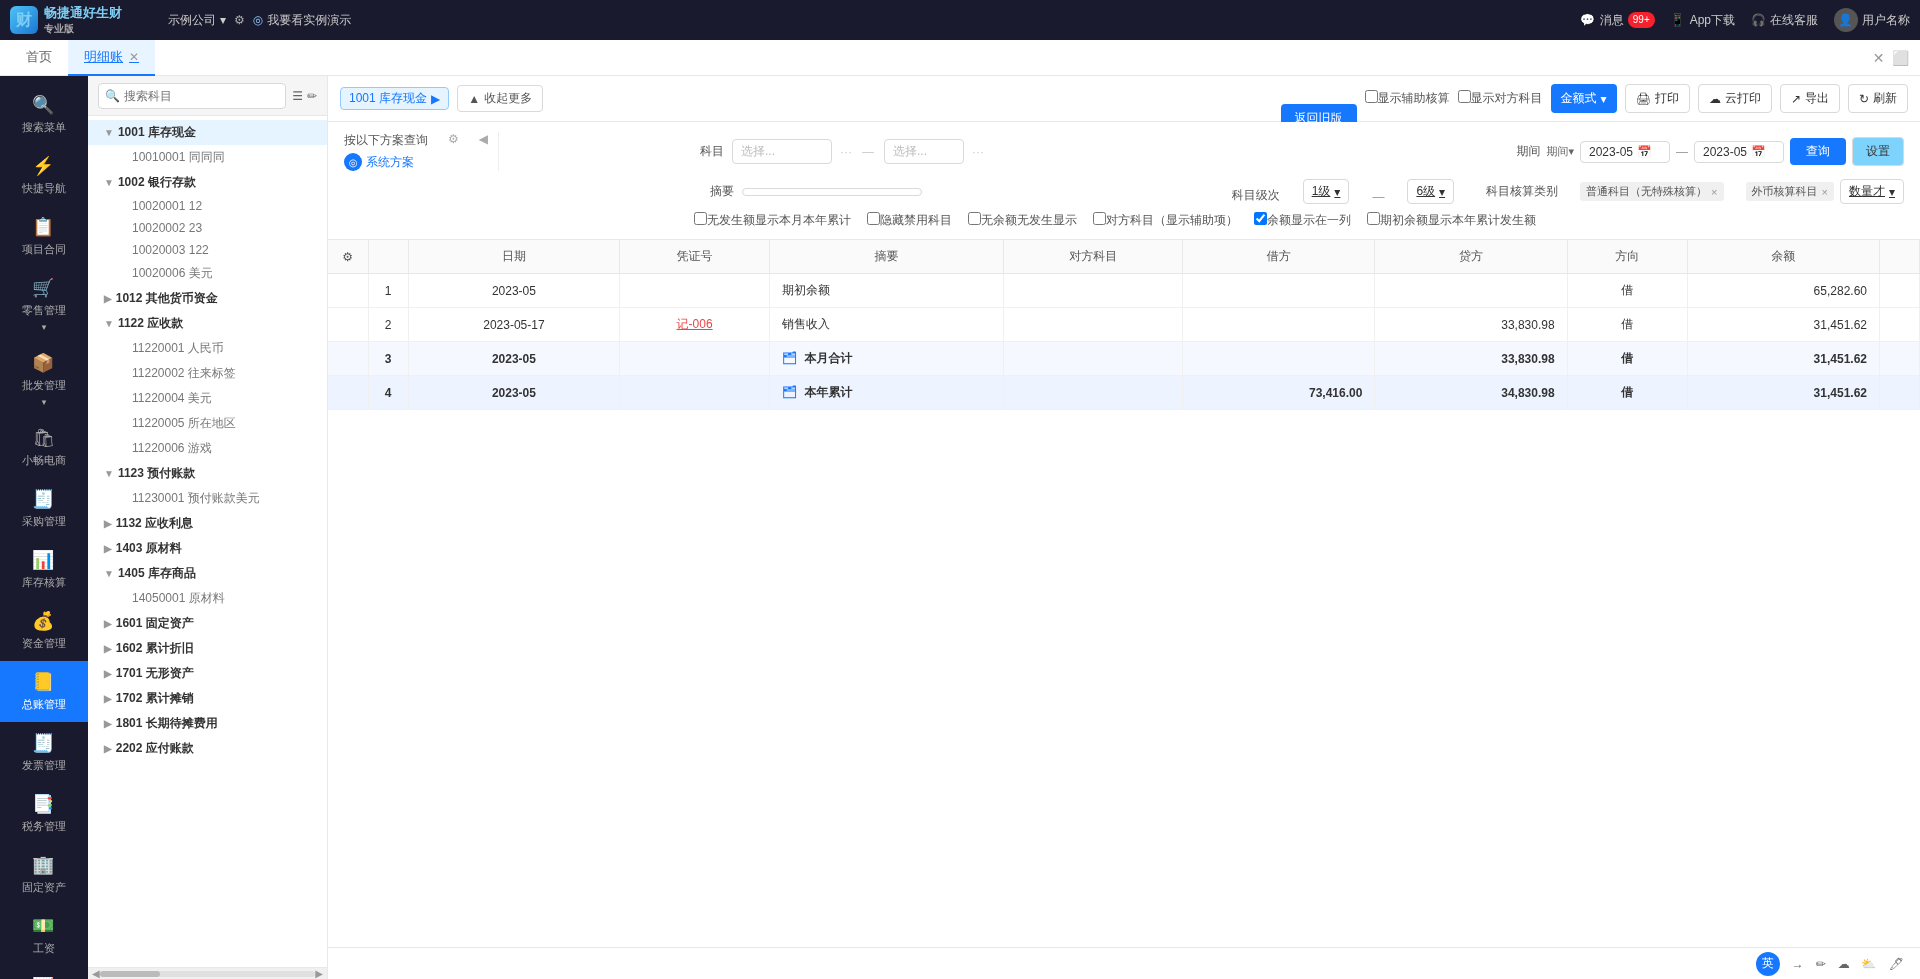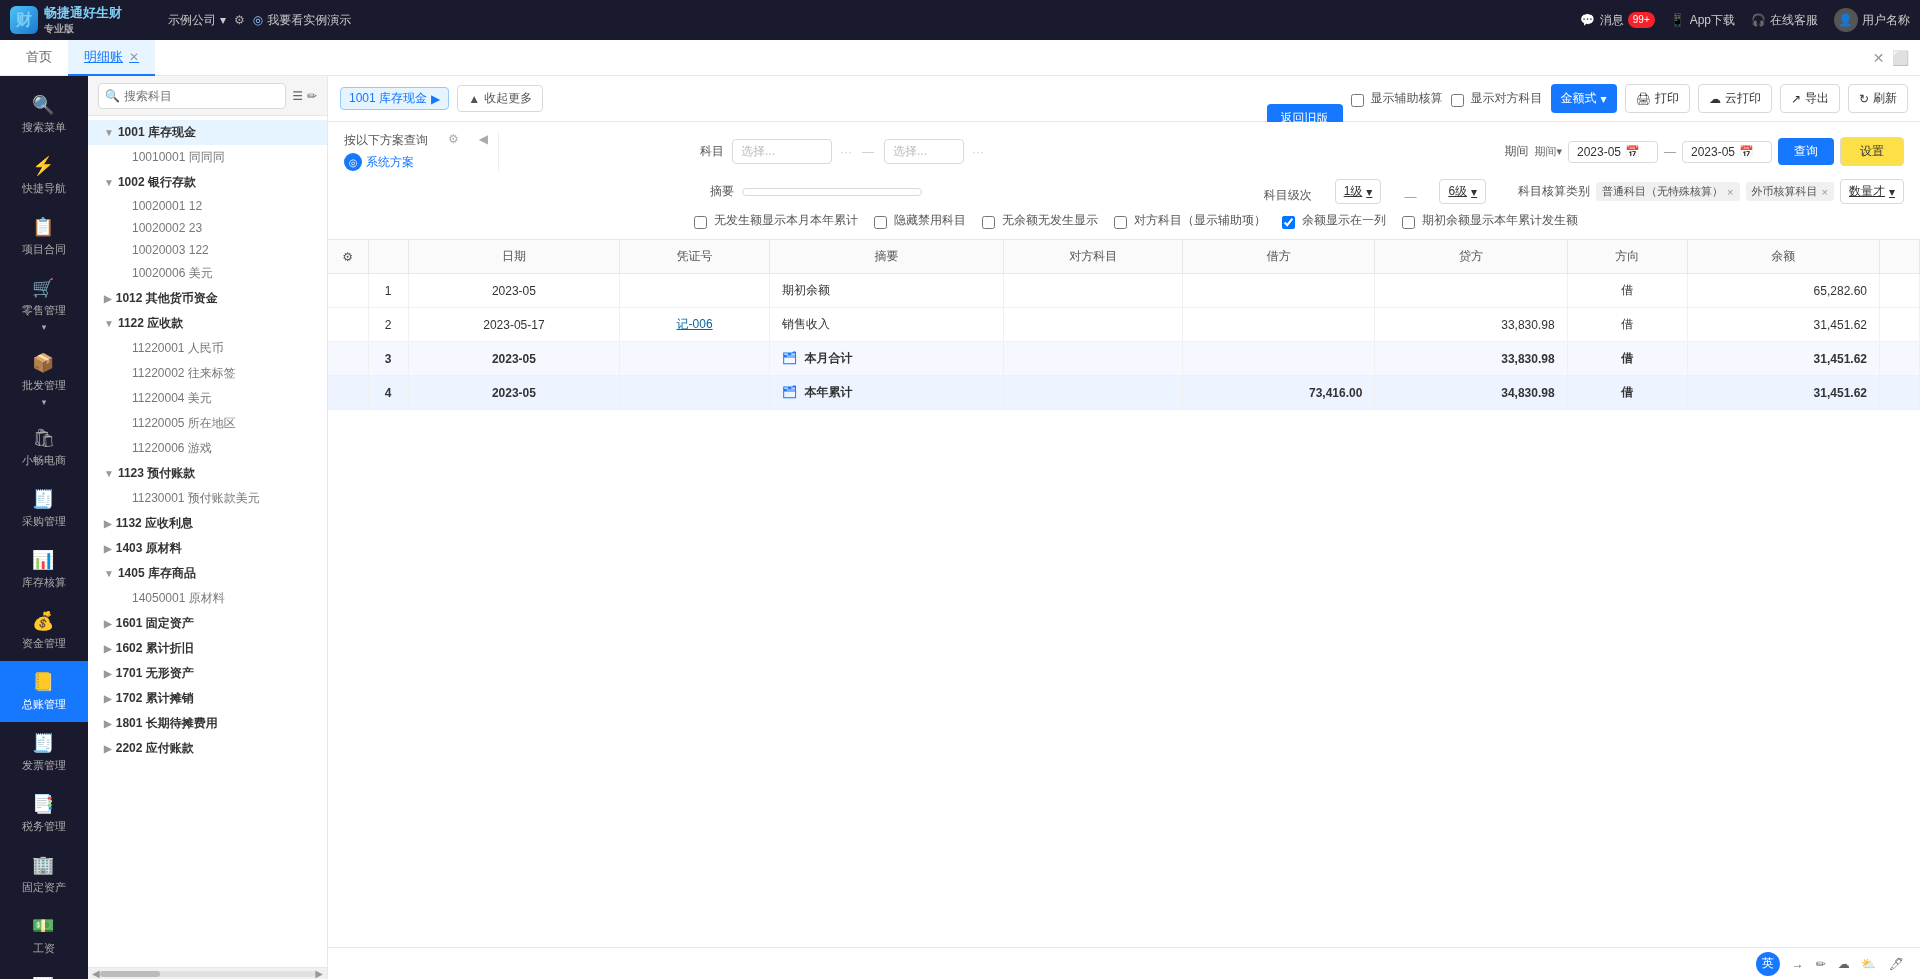--- a/index.html
+++ b/index.html
@@ -51,47 +51,47 @@
 
     
     .toolbar { height: 46px; background: #fff; display: flex; align-items: center; padding: 0 12px; gap: 8px; border-bottom: 1px solid #e8e8e8; flex-shrink: 0; }
     .toolbar-left { display: flex; align-items: center; gap: 8px; flex: 1; }
     .account-tag { background: #e6f4ff; border: 1px solid #91caff; border-radius: 4px; padding: 2px 8px; color: #1677ff; font-size: 12px; display: flex; align-items: center; gap: 4px; cursor: pointer; }
     .expand-btn { display: flex; align-items: center; gap: 4px; border: 1px solid #d9d9d9; border-radius: 4px; padding: 4px 10px; cursor: pointer; font-size: 12px; color: #555; background: #fff; }
     .toolbar-right { display: flex; align-items: center; gap: 8px; }
     .btn-primary { background: #1677ff; color: #fff; border: none; border-radius: 4px; padding: 6px 14px; cursor: pointer; font-size: 12px; margin-top: 40px; }
     .btn-default { background: #fff; color: #333; border: 1px solid #d9d9d9; border-radius: 4px; padding: 5px 10px; cursor: pointer; font-size: 12px; display: flex; align-items: center; gap: 4px; }
     .btn-dropdown { display: flex; align-items: center; gap: 4px; background: #1677ff; color: #fff; border: none; border-radius: 4px; padding: 6px 10px; cursor: pointer; font-size: 12px; }
-    .checkbox-item { display: flex; align-items: flex-end; gap: 7px; font-size: 12px; color: #555; cursor: pointer; }
+    .checkbox-item { display: flex; align-items: flex-start; gap: 0; font-size: 12px; color: #555; cursor: pointer; }
     .checkbox-item input { cursor: pointer; }
 
     
     .filter-area { background: #fff; padding: 10px 16px; border-bottom: 1px solid #e8e8e8; flex-shrink: 0; }
     .filter-row { display: flex; align-items: center; gap: 16px; margin-bottom: 8px; }
     .filter-row:last-child { margin-bottom: 0; }
     .filter-label { color: #555; font-size: 12px; white-space: nowrap; }
     .filter-input { border: 1px solid #d9d9d9; border-radius: 4px; padding: 3px 8px; font-size: 12px; color: #bbb; min-width: 120px; }
     .filter-select { border: 1px solid #d9d9d9; border-radius: 4px; padding: 3px 8px; font-size: 12px; display: flex; align-items: center; gap: 4px; cursor: pointer; text-decoration: underline; }
     .filter-method-item { display: flex; align-items: center; gap: 4px; font-size: 12px; color: #1677ff; cursor: pointer; }
     .period-input { border: 1px solid #d9d9d9; border-radius: 4px; padding: 3px 8px; font-size: 12px; width: 90px; }
     .query-btn { background: #1677ff; color: #fff; border: none; border-radius: 4px; padding: 5px 16px; cursor: pointer; font-size: 12px; }
-    .settings-btn { background: #fde047; color: #333; border: 1px solid #d9d9d9; border-radius: 4px; padding: 5px 19px; cursor: pointer; font-size: 12px; }
+    .settings-btn { background: #7dd3fc; color: #333; border: 1px solid #d9d9d9; border-radius: 4px; padding: 5px 13px; cursor: pointer; font-size: 12px; }
     .tag-x { color: #999; cursor: pointer; }
-    .filter-tag { display: flex; align-items: center; gap: 4px; background: #f0f0f0; border-radius: 3px; padding: 2px 6px; font-size: 11px; color: #555; }
+    .filter-tag { display: flex; align-items: center; gap: 4px; background: #f0f0f0; border-radius: 3px; padding: 2px 6px; font-size: 11px; color: #555; margin-left: 16px; }
 
     
     .table-area { flex: 1; overflow: auto; background: #fff; }
     .data-table { width: 100%; border-collapse: collapse; }
     .data-table th { background: #fafafa; border-bottom: 1px solid #e8e8e8; border-right: 1px solid #e8e8e8; padding: 8px 12px; text-align: center; font-weight: 500; color: #555; font-size: 12px; position: sticky; top: 0; z-index: 5; }
     .data-table td { border-bottom: 1px solid #f0f0f0; border-right: 1px solid #f0f0f0; padding: 8px 12px; font-size: 12px; color: #333; }
     .data-table td.center { text-align: center; }
     .data-table td.right { text-align: right; }
     .data-table tr.summary td { font-weight: bold; background: #f5f8ff; }
     .data-table tr.total td { font-weight: bold; background: #eef4ff; }
-    .link-text { color: #0369a1; cursor: pointer; text-decoration: underline; }
+    .link-text { color: #ef4444; cursor: pointer; text-decoration: underline; }
 
     
     .status-bar { height: 32px; background: #fff; border-top: 1px solid #e8e8e8; display: flex; align-items: center; padding: 0 16px; gap: 16px; flex-shrink: 0; font-size: 12px; color: #666; }
     .status-right { margin-left: auto; display: flex; align-items: center; gap: 12px; }
     .status-icon { width: 24px; height: 24px; background: #1677ff; border-radius: 50%; display: flex; align-items: center; justify-content: center; color: #fff; font-size: 12px; cursor: pointer; }
 
     
     .h-scrollbar { height: 12px; background: #f0f0f0; border-top: 1px solid #e8e8e8; display: flex; align-items: center; padding: 0 4px; }
     .h-scrollbar-track { flex: 1; height: 6px; background: #e0e0e0; border-radius: 3px; position: relative; }
     .h-scrollbar-thumb { width: 60px; height: 6px; background: #bbb; border-radius: 3px; }

